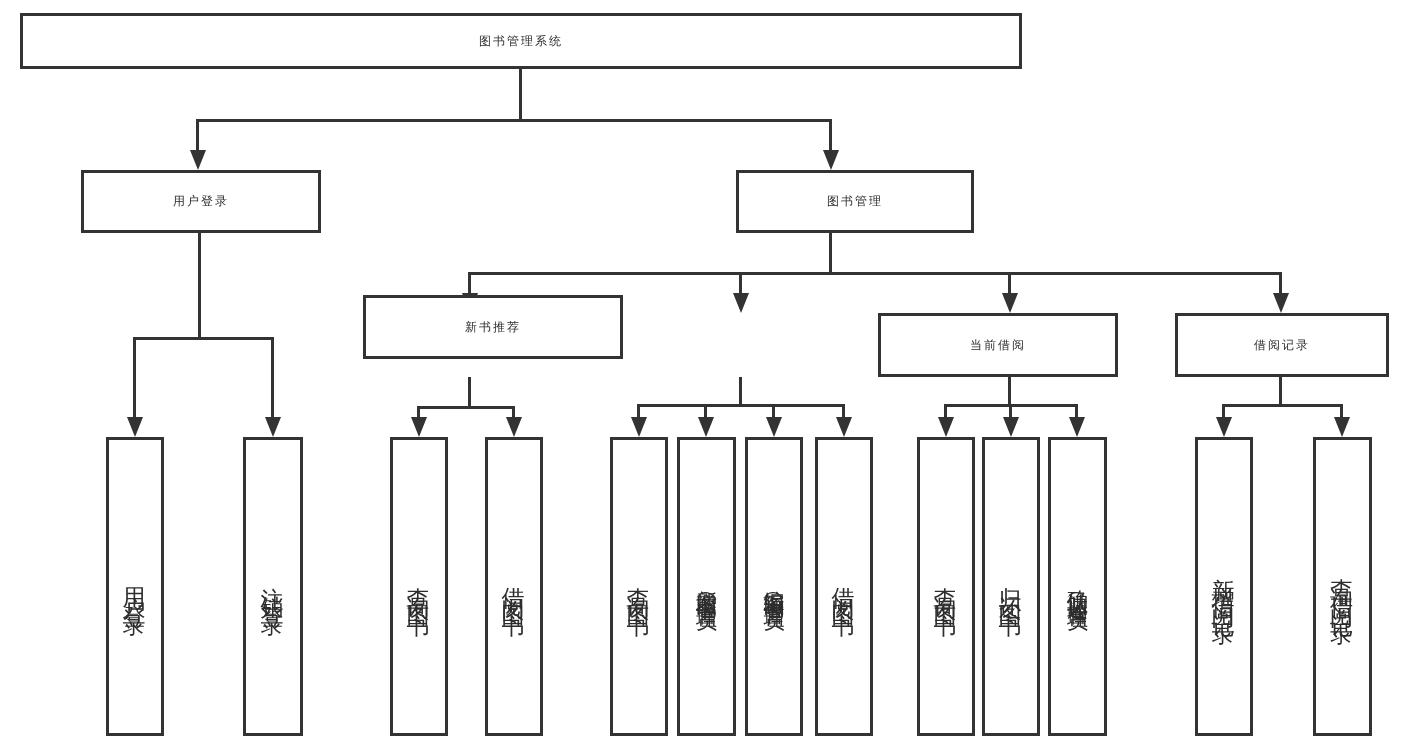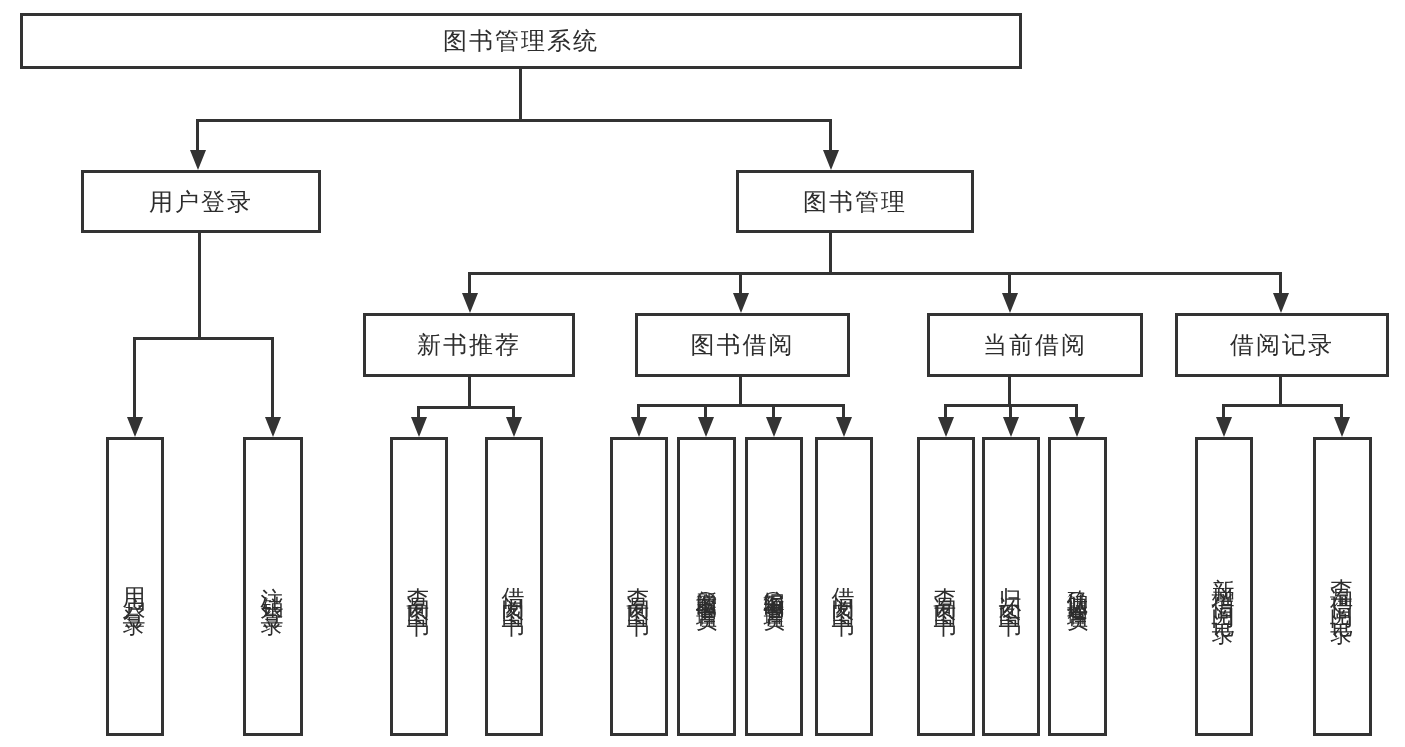--- a/index.html
+++ b/index.html
@@ -11,21 +11,21 @@
   html,body{margin:0;padding:0;background:var(--background);}
   .canvas{
     position:relative;width:1405px;height:747px;background:var(--background);
     font-family:"Liberation Sans","DejaVu Sans",sans-serif;overflow:hidden;
   }
   .node{
     position:absolute;box-sizing:border-box;border:3px solid var(--line);
     background:#fff;color:var(--text);
     display:flex;align-items:center;justify-content:center;
   }
-  .hnode{font-size:24px;letter-spacing:2px;font-weight:400;}
+  .hnode{font-size:12px;letter-spacing:2px;font-weight:400;}
   .leaf{
     writing-mode:vertical-rl;text-orientation:mixed;
     font-size:23px;letter-spacing:9px;
   }
   .leaf.tight{font-size:21px;letter-spacing:3px;}
   .vline,.hline{position:absolute;background:var(--line);}
   .vline{width:3px;}
   .hline{height:3px;}
   .tri{
     position:absolute;width:0;height:0;
@@ -100,23 +100,22 @@
   <div class="vline" style="left:1222px;top:404px;height:15px"></div>
   <div class="vline" style="left:1340px;top:404px;height:15px"></div>
   <div class="tri" style="left:1216px;top:417px"></div>
   <div class="tri" style="left:1334px;top:417px"></div>
 
   <div class="node hnode" style="left:20px;top:13px;width:1002px;height:56px">图书管理系统</div>
 
   <div class="node hnode" style="left:81px;top:170px;width:240px;height:63px">用户登录</div>
   <div class="node hnode" style="left:736px;top:170px;width:238px;height:63px">图书管理</div>
 
-  <div class="node hnode" style="left:363px;top:313px;width:212px;height:64px">新书推荐</div>
-  <div class="node hnode" style="left:635px;top:313px;width:215px;height:64px">图书借阅</div>
-  <div class="node hnode" style="left:927px;top:313px;width:216px;height:64px">当前借阅</div>
+  <div class="node hnode" style="left:363px;top:295px;width:260px;height:64px">新书推荐</div>
+  <div class="node hnode" style="left:878px;top:313px;width:240px;height:64px">当前借阅</div>
   <div class="node hnode" style="left:1175px;top:313px;width:214px;height:64px">借阅记录</div>
 
   <div class="node leaf" style="left:106px;top:437px;width:58px;height:299px">用户登录</div>
   <div class="node leaf" style="left:243px;top:437px;width:60px;height:299px">注销登录</div>
 
   <div class="node leaf" style="left:390px;top:437px;width:58px;height:299px">查询图书</div>
   <div class="node leaf" style="left:485px;top:437px;width:58px;height:299px">借阅图书</div>
 
   <div class="node leaf" style="left:610px;top:437px;width:58px;height:299px">查询图书</div>
   <div class="node leaf tight" style="left:677px;top:437px;width:59px;height:299px">新增图书（管理员）</div>

